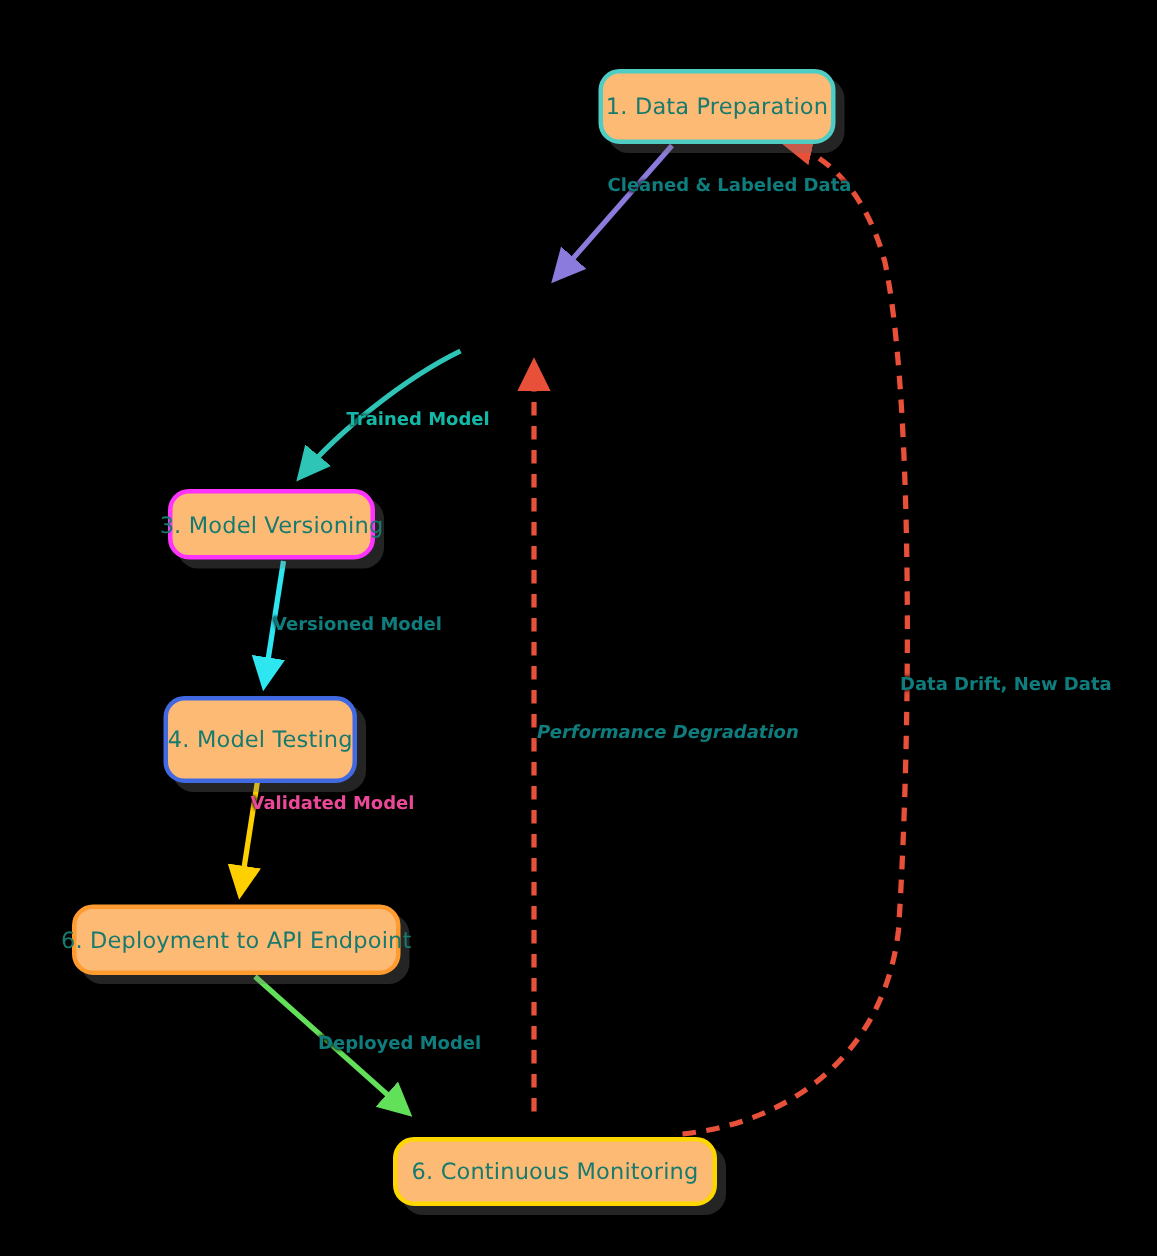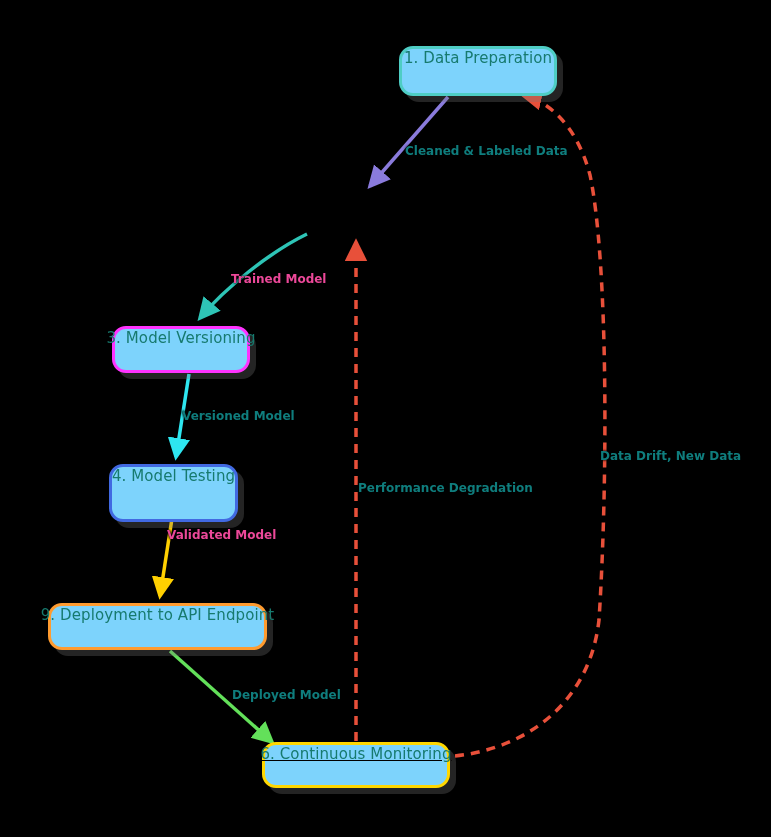--- a/index.html
+++ b/index.html
@@ -20,26 +20,26 @@
     left: 0;
     top: 0;
     width: 771px;
     height: 837px;
     pointer-events: none;
   }
   .node {
     position: absolute;
     box-sizing: border-box;
     display: flex;
-    align-items: flex-start;
+    align-items: center;
     justify-content: center;
     border-radius: 14px;
     border-style: solid;
     border-width: 3px;
-    background: #7dd3fc;
+    background: #fdba74;
     box-shadow: 6px 6px 0 rgba(120,120,120,0.30);
   }
   .node-label {
     color: #177a6e;
     font-size: 15px;
     font-family: "DejaVu Sans", sans-serif;
     white-space: nowrap;
     letter-spacing: 0.1px;
   }
   .edge-label {
@@ -102,34 +102,34 @@
 
   <div class="node" style="left:112px; top:326px; width:138px; height:47px; border-color:#ff33ff;">
     <span class="node-label">3. Model Versioning</span>
   </div>
 
   <div class="node" style="left:109px; top:464px; width:129px; height:58px; border-color:#4169e1;">
     <span class="node-label">4. Model Testing</span>
   </div>
 
   <div class="node" style="left:48px; top:603px; width:219px; height:47px; border-color:#ff9b2f;">
-    <span class="node-label">9. Deployment to API Endpoint</span>
+    <span class="node-label">6. Deployment to API Endpoint</span>
   </div>
 
-  <div class="node" style="left:262px; top:742px; width:188px; height:46px; border-color:#ffd700;text-decoration:underline;">
+  <div class="node" style="left:262px; top:758px; width:216px; height:46px; border-color:#ffd700;">
     <span class="node-label">6. Continuous Monitoring</span>
   </div>
 
-  <div class="edge-label" style="left:405px; top:144px; color:#0f7d7d;">Cleaned &amp; Labeled Data</div>
+  <div class="edge-label" style="left:405px; top:116px; color:#0f7d7d;">Cleaned &amp; Labeled Data</div>
 
-  <div class="edge-label" style="left:231px; top:272px; color:#ec4899;">Trained Model</div>
+  <div class="edge-label" style="left:231px; top:272px; color:#14b8a6;">Trained Model</div>
 
   <div class="edge-label" style="left:182px; top:409px; color:#0f7d7d;">Versioned Model</div>
 
   <div class="edge-label" style="left:167px; top:528px; color:#ec4899;">Validated Model</div>
 
-  <div class="edge-label" style="left:212px; top:688px; color:#0f7d7d;margin-left:20px;">Deployed Model</div>
+  <div class="edge-label" style="left:212px; top:688px; color:#0f7d7d;">Deployed Model</div>
 
-  <div class="edge-label" style="left:358px; top:481px; color:#0f7d7d;">Performance Degradation</div>
+  <div class="edge-label" style="left:358px; top:481px; color:#0f7d7d;font-style:italic;">Performance Degradation</div>
 
   <div class="edge-label" style="left:600px; top:409px; color:#0f7d7d;margin-top:40px;">Data Drift, New Data</div>
 
 </div>
 
 </body></html>

